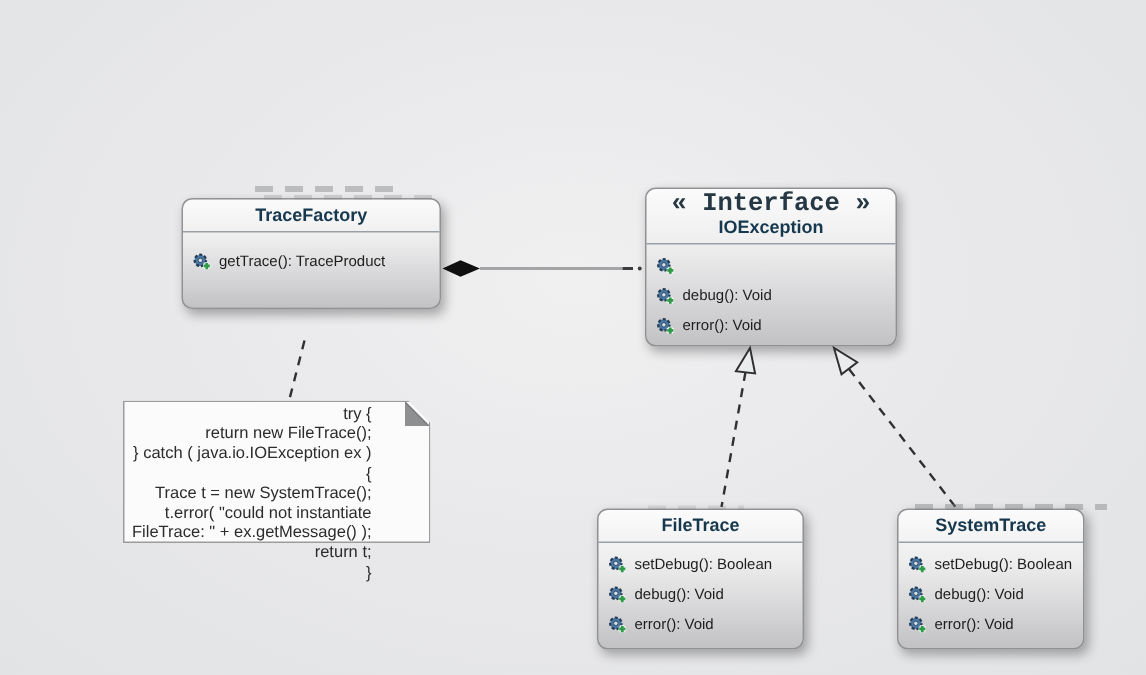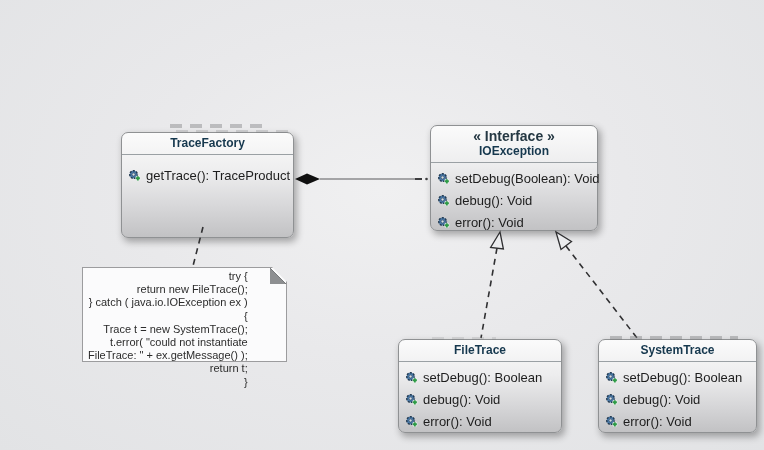--- a/index.html
+++ b/index.html
@@ -14,33 +14,33 @@
     background:linear-gradient(to bottom,#fbfbfb 0%,#ededee 38%,#d6d6d8 72%,#c2c2c4 100%);
     box-shadow:2.5px 3.5px 7px rgba(0,0,0,0.30);
     box-sizing:border-box;
   }
   .uml-header{
     border-bottom:1px solid #9aa0a4;
     padding:3px 2px 3px 2px;
     text-align:center;
   }
   .uml-stereotype{
-    font-size:14px;font-weight:bold;color:#253843;line-height:15px;
+    font-size:17px;font-weight:bold;color:#253843;line-height:15px;font-family:Liberation Mono, monospace;
   }
   .uml-title{
     font-size:12px;font-weight:bold;color:#16384e;line-height:15px;
   }
   .uml-methods{
     display:flex;flex-direction:column;gap:7px;
     padding:8px 6px 0 6px;
   }
   .uml-methods.single{padding-top:13px;}
   .method{
     display:flex;align-items:center;gap:5px;
-    font-size:13px;color:#1d1d1d;white-space:nowrap;
+    font-size:10px;color:#1d1d1d;white-space:nowrap;
   }
   .method svg{flex:0 0 auto;}
   
   .note-body{
     position:absolute;left:82px;top:267px;width:205px;height:95px;
     background:#fbfbfc;border:1px solid #9c9c9e;box-sizing:border-box;
     clip-path:polygon(0 0, calc(100% - 15px) 0, 100% 15px, 100% 100%, 0 100%);
   }
   .note-fold{position:absolute;top:0;right:0;}
   .note-text{
@@ -55,21 +55,21 @@
     position:absolute;z-index:3;pointer-events:none;
     background:repeating-linear-gradient(90deg, rgba(125,126,128,0.85) 0 12px, transparent 12px 20px);
     filter:blur(0.5px);opacity:0.5;
   }
 </style>
 </head>
 <body>
 
 <div id="canvas">
 
-  <div class="uml-box" style="left:121px;top:132px;width:173px;height:106px;">
+  <div class="uml-box" style="left:121px;top:132px;width:173px;height:74px;">
     <div class="uml-header">
       <div class="uml-title">TraceFactory</div>
     </div>
     <div class="uml-methods single">
       <div class="method">
         <svg width="13" height="13" viewBox="0 0 14 14">
           <circle cx="6" cy="6" r="4.1" fill="#4a79a8" stroke="#253c52" stroke-width="1.6" stroke-dasharray="2.2 1.4"></circle>
           <circle cx="6" cy="6" r="1.6" fill="#d7dee5" stroke="#253c52" stroke-width="0.6"></circle>
           <path d="M10.6 7.4 v5.2 M8 10 h5.2" stroke="#f2f3f4" stroke-width="3.4" fill="none"></path>
           <path d="M10.6 7.9 v4.4 M8.4 10 h4.4" stroke="#2e9b46" stroke-width="2" fill="none"></path>
@@ -85,21 +85,20 @@
       <div class="uml-title">IOException</div>
     </div>
     <div class="uml-methods">
       <div class="method">
         <svg width="13" height="13" viewBox="0 0 14 14">
           <circle cx="6" cy="6" r="4.1" fill="#4a79a8" stroke="#253c52" stroke-width="1.6" stroke-dasharray="2.2 1.4"></circle>
           <circle cx="6" cy="6" r="1.6" fill="#d7dee5" stroke="#253c52" stroke-width="0.6"></circle>
           <path d="M10.6 7.4 v5.2 M8 10 h5.2" stroke="#f2f3f4" stroke-width="3.4" fill="none"></path>
           <path d="M10.6 7.9 v4.4 M8.4 10 h4.4" stroke="#2e9b46" stroke-width="2" fill="none"></path>
         </svg>
-        <span>setDebug(Boolean): Void</span>
       </div>
       <div class="method">
         <svg width="13" height="13" viewBox="0 0 14 14">
           <circle cx="6" cy="6" r="4.1" fill="#4a79a8" stroke="#253c52" stroke-width="1.6" stroke-dasharray="2.2 1.4"></circle>
           <circle cx="6" cy="6" r="1.6" fill="#d7dee5" stroke="#253c52" stroke-width="0.6"></circle>
           <path d="M10.6 7.4 v5.2 M8 10 h5.2" stroke="#f2f3f4" stroke-width="3.4" fill="none"></path>
           <path d="M10.6 7.9 v4.4 M8.4 10 h4.4" stroke="#2e9b46" stroke-width="2" fill="none"></path>
         </svg>
         <span>debug(): Void</span>
       </div>
@@ -108,21 +107,21 @@
           <circle cx="6" cy="6" r="4.1" fill="#4a79a8" stroke="#253c52" stroke-width="1.6" stroke-dasharray="2.2 1.4"></circle>
           <circle cx="6" cy="6" r="1.6" fill="#d7dee5" stroke="#253c52" stroke-width="0.6"></circle>
           <path d="M10.6 7.4 v5.2 M8 10 h5.2" stroke="#f2f3f4" stroke-width="3.4" fill="none"></path>
           <path d="M10.6 7.9 v4.4 M8.4 10 h4.4" stroke="#2e9b46" stroke-width="2" fill="none"></path>
         </svg>
         <span>error(): Void</span>
       </div>
     </div>
   </div>
 
-  <div class="uml-box" style="left:398px;top:339px;width:164px;height:94px;">
+  <div class="uml-box" style="left:398px;top:339px;width:138px;height:94px;">
     <div class="uml-header">
       <div class="uml-title">FileTrace</div>
     </div>
     <div class="uml-methods">
       <div class="method">
         <svg width="13" height="13" viewBox="0 0 14 14">
           <circle cx="6" cy="6" r="4.1" fill="#4a79a8" stroke="#253c52" stroke-width="1.6" stroke-dasharray="2.2 1.4"></circle>
           <circle cx="6" cy="6" r="1.6" fill="#d7dee5" stroke="#253c52" stroke-width="0.6"></circle>
           <path d="M10.6 7.4 v5.2 M8 10 h5.2" stroke="#f2f3f4" stroke-width="3.4" fill="none"></path>
           <path d="M10.6 7.9 v4.4 M8.4 10 h4.4" stroke="#2e9b46" stroke-width="2" fill="none"></path>
@@ -143,21 +142,21 @@
           <circle cx="6" cy="6" r="4.1" fill="#4a79a8" stroke="#253c52" stroke-width="1.6" stroke-dasharray="2.2 1.4"></circle>
           <circle cx="6" cy="6" r="1.6" fill="#d7dee5" stroke="#253c52" stroke-width="0.6"></circle>
           <path d="M10.6 7.4 v5.2 M8 10 h5.2" stroke="#f2f3f4" stroke-width="3.4" fill="none"></path>
           <path d="M10.6 7.9 v4.4 M8.4 10 h4.4" stroke="#2e9b46" stroke-width="2" fill="none"></path>
         </svg>
         <span>error(): Void</span>
       </div>
     </div>
   </div>
 
-  <div class="uml-box" style="left:598px;top:339px;width:159px;height:94px;">
+  <div class="uml-box" style="left:598px;top:339px;width:125px;height:94px;">
     <div class="uml-header">
       <div class="uml-title">SystemTrace</div>
     </div>
     <div class="uml-methods">
       <div class="method">
         <svg width="13" height="13" viewBox="0 0 14 14">
           <circle cx="6" cy="6" r="4.1" fill="#4a79a8" stroke="#253c52" stroke-width="1.6" stroke-dasharray="2.2 1.4"></circle>
           <circle cx="6" cy="6" r="1.6" fill="#d7dee5" stroke="#253c52" stroke-width="0.6"></circle>
           <path d="M10.6 7.4 v5.2 M8 10 h5.2" stroke="#f2f3f4" stroke-width="3.4" fill="none"></path>
           <path d="M10.6 7.9 v4.4 M8.4 10 h4.4" stroke="#2e9b46" stroke-width="2" fill="none"></path>

